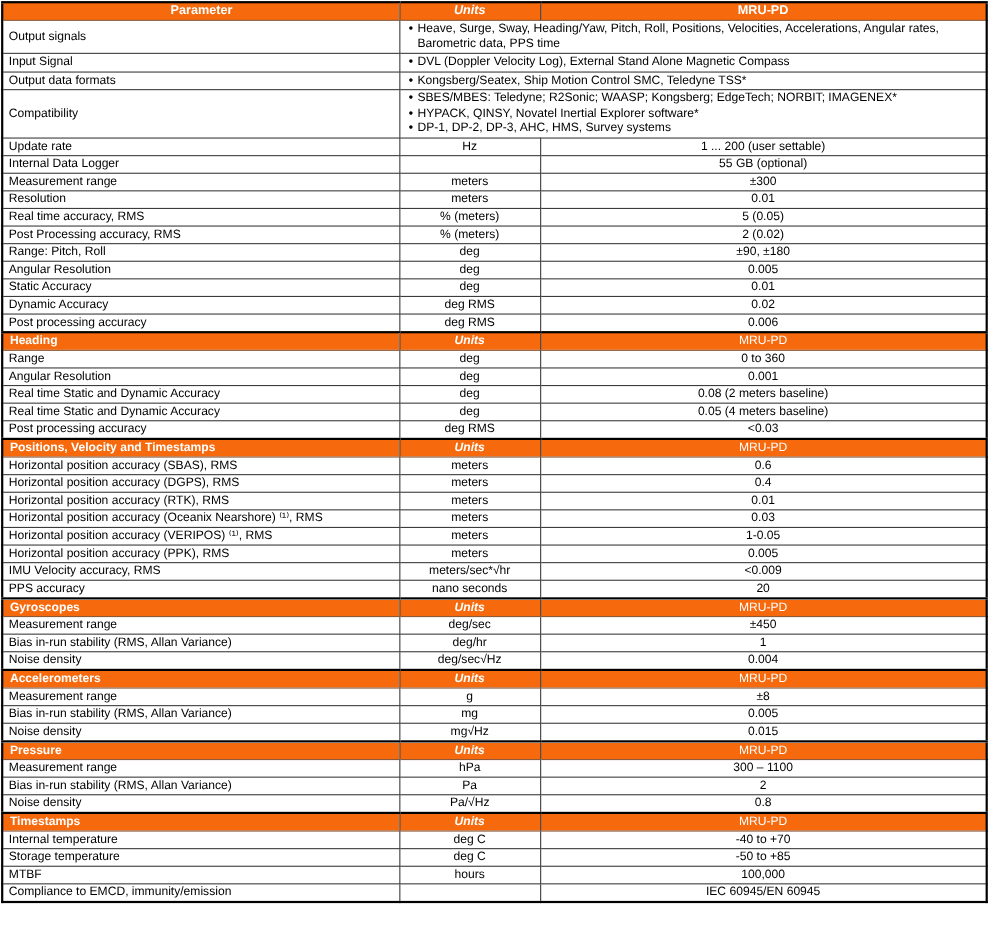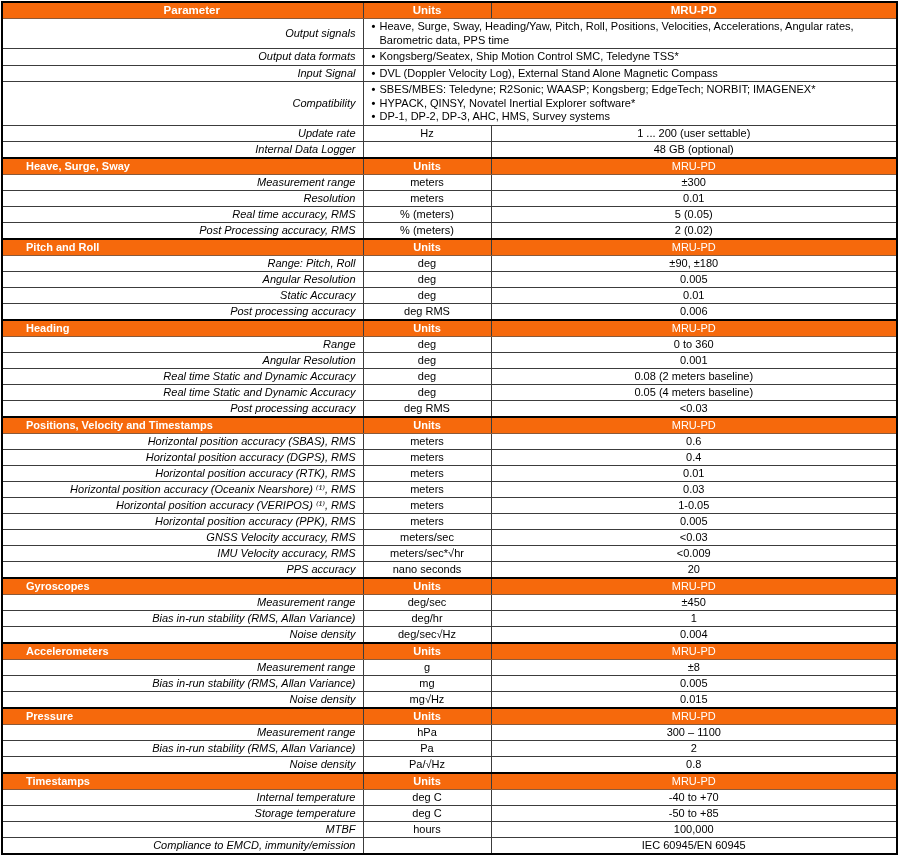--- a/index.html
+++ b/index.html
@@ -30,31 +30,31 @@
   td{
     border:1px solid var(--inner-border);
     padding:1px 5px;
     font-size:11px;
     line-height:13px;
     height:13px;
     vertical-align:middle;
     overflow:hidden;
     white-space:nowrap;
   }
-  td.param{text-align:right;padding-right:7px;font-style:italic;}
+  td.param{text-align:left;padding-right:7px;}
   td.units{text-align:center;}
   td.value{text-align:center;}
   tr.hdr td{
     background:var(--accent);
     color:var(--hdr-text);
     border-top:2px solid #000;
     border-bottom:1px solid var(--hdr-underline);
   }
-  tr.hdr td.sec-title{text-align:left;font-weight:bold;padding-left:23px;}
-  tr.hdr td.units{font-weight:bold;}
+  tr.hdr td.sec-title{text-align:left;font-weight:bold;padding-left:6px;}
+  tr.hdr td.units{font-weight:bold;font-style:italic;}
   tr.hdr td.value{font-weight:normal;}
   tr.hdr.top td{text-align:center;font-weight:bold;font-size:11.5px;}
   td.bullets{
     text-align:left;
     padding:1px 4px 1px 4px;
     white-space:normal;
   }
   .bi{display:flex;align-items:flex-start;line-height:13.5px;}
   .bi .b{flex:0 0 12px;text-align:center;font-weight:bold;}
   .bi .bt{flex:1 1 auto;}
@@ -77,34 +77,34 @@
       <tr>
         <td class="param">Output signals</td>
         <td class="bullets" colspan="2">
           <div class="bi">
             <span class="b">•</span>
             <span class="bt">Heave, Surge, Sway, Heading/Yaw, Pitch, Roll, Positions, Velocities, Accelerations, Angular rates, Barometric data, PPS time</span>
           </div>
         </td>
       </tr>
       <tr>
+        <td class="param">Input Signal</td>
+        <td class="bullets" colspan="2">
+          <div class="bi">
+            <span class="b">•</span>
+            <span class="bt">DVL (Doppler Velocity Log), External Stand Alone Magnetic Compass</span>
+          </div>
+        </td>
+      </tr>
+      <tr>
         <td class="param">Output data formats</td>
         <td class="bullets" colspan="2">
           <div class="bi">
             <span class="b">•</span>
             <span class="bt">Kongsberg/Seatex, Ship Motion Control SMC, Teledyne TSS*</span>
-          </div>
-        </td>
-      </tr>
-      <tr>
-        <td class="param">Input Signal</td>
-        <td class="bullets" colspan="2">
-          <div class="bi">
-            <span class="b">•</span>
-            <span class="bt">DVL (Doppler Velocity Log), External Stand Alone Magnetic Compass</span>
           </div>
         </td>
       </tr>
       <tr>
         <td class="param">Compatibility</td>
         <td class="bullets" colspan="2">
           <div class="bi">
             <span class="b">•</span>
             <span class="bt">SBES/MBES: Teledyne; R2Sonic; WAASP; Kongsberg; EdgeTech; NORBIT; IMAGENEX*</span>
           </div>
@@ -119,26 +119,21 @@
         </td>
       </tr>
       <tr>
         <td class="param">Update rate</td>
         <td class="units">Hz</td>
         <td class="value">1 ... 200 (user settable)</td>
       </tr>
       <tr>
         <td class="param">Internal Data Logger</td>
         <td class="units"></td>
-        <td class="value">48 GB (optional)</td>
-      </tr>
-      <tr class="hdr">
-        <td class="sec-title">Heave, Surge, Sway</td>
-        <td class="units">Units</td>
-        <td class="value">MRU-PD</td>
+        <td class="value">55 GB (optional)</td>
       </tr>
       <tr>
         <td class="param">Measurement range</td>
         <td class="units">meters</td>
         <td class="value">±300</td>
       </tr>
       <tr>
         <td class="param">Resolution</td>
         <td class="units">meters</td>
         <td class="value">0.01</td>
@@ -146,39 +141,39 @@
       <tr>
         <td class="param">Real time accuracy, RMS</td>
         <td class="units">% (meters)</td>
         <td class="value">5 (0.05)</td>
       </tr>
       <tr>
         <td class="param">Post Processing accuracy, RMS</td>
         <td class="units">% (meters)</td>
         <td class="value">2 (0.02)</td>
       </tr>
-      <tr class="hdr">
-        <td class="sec-title">Pitch and Roll</td>
-        <td class="units">Units</td>
-        <td class="value">MRU-PD</td>
-      </tr>
       <tr>
         <td class="param">Range: Pitch, Roll</td>
         <td class="units">deg</td>
         <td class="value">±90, ±180</td>
       </tr>
       <tr>
         <td class="param">Angular Resolution</td>
         <td class="units">deg</td>
         <td class="value">0.005</td>
       </tr>
       <tr>
         <td class="param">Static Accuracy</td>
         <td class="units">deg</td>
         <td class="value">0.01</td>
+      </tr>
+      <tr>
+        <td class="param">Dynamic Accuracy</td>
+        <td class="units">deg RMS</td>
+        <td class="value">0.02</td>
       </tr>
       <tr>
         <td class="param">Post processing accuracy</td>
         <td class="units">deg RMS</td>
         <td class="value">0.006</td>
       </tr>
       <tr class="hdr">
         <td class="sec-title">Heading</td>
         <td class="units">Units</td>
         <td class="value">MRU-PD</td>
@@ -235,25 +230,20 @@
       </tr>
       <tr>
         <td class="param">Horizontal position accuracy (VERIPOS) ⁽¹⁾, RMS</td>
         <td class="units">meters</td>
         <td class="value">1-0.05</td>
       </tr>
       <tr>
         <td class="param">Horizontal position accuracy (PPK), RMS</td>
         <td class="units">meters</td>
         <td class="value">0.005</td>
-      </tr>
-      <tr>
-        <td class="param">GNSS Velocity accuracy, RMS</td>
-        <td class="units">meters/sec</td>
-        <td class="value">&lt;0.03</td>
       </tr>
       <tr>
         <td class="param">IMU Velocity accuracy, RMS</td>
         <td class="units">meters/sec*√hr</td>
         <td class="value">&lt;0.009</td>
       </tr>
       <tr>
         <td class="param">PPS accuracy</td>
         <td class="units">nano seconds</td>
         <td class="value">20</td>

